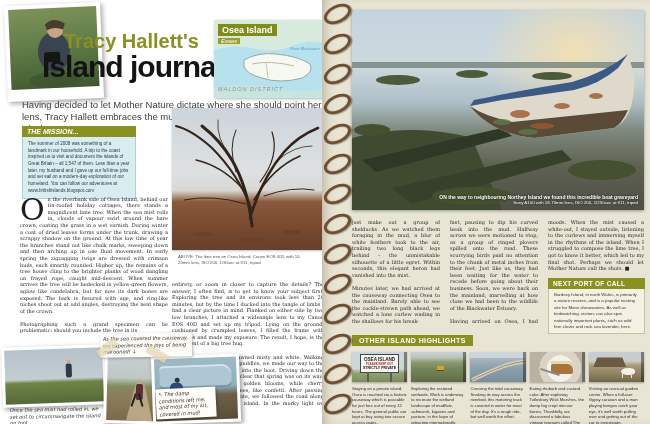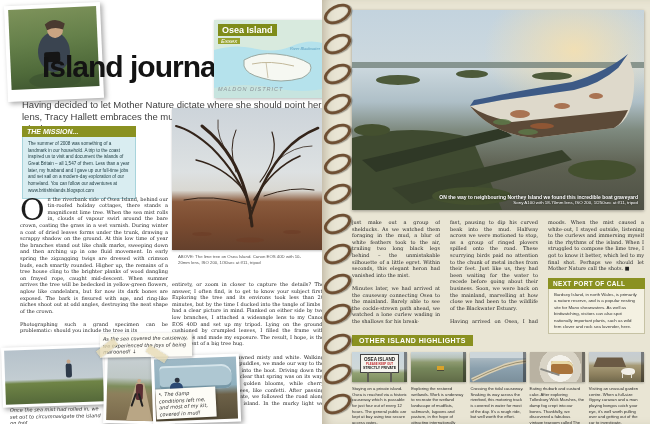--- a/index.html
+++ b/index.html
@@ -157,20 +157,21 @@
       <svg width="88" height="80" viewBox="0 0 88 80">
         <ellipse cx="44" cy="44" rx="16" ry="20" fill="#3a4450"></ellipse>
         <circle cx="46" cy="22" r="8" fill="#c9a482"></circle>
         <path d="M36 16 Q46 8 56 16 L54 22 Q46 18 38 22 Z" fill="#4a3a30"></path>
         <rect x="34" y="44" width="16" height="10" rx="2" fill="#151515"></rect>
         <ellipse cx="44" cy="72" rx="26" ry="8" fill="#3c5230" opacity=".7"></ellipse>
       </svg>
     </div>
   </div>
 
+  <div class="abs kicker">Tracy Hallett's</div>
   <div class="abs main-title">Island journal</div>
 
   <div class="abs map">
     <svg width="112" height="78" viewBox="0 0 112 78">
       <path d="M0 30 Q20 24 38 28 Q60 34 78 26 Q96 18 112 24 L112 0 L0 0 Z" fill="#dcebdd" opacity=".9"></path>
       <path d="M30 40 Q44 32 62 34 Q84 36 96 44 Q100 52 88 58 Q66 64 48 58 Q32 54 30 46 Z" fill="#f6f8f2" stroke="#9aa8a0" stroke-width="1"></path>
       <path d="M38 44 Q56 40 80 46" stroke="#c2b89a" stroke-width="1" fill="none"></path>
       <path d="M52 42 L54 58" stroke="#c2b89a" stroke-width=".8" fill="none"></path>
       <path d="M0 68 Q30 62 60 68 Q90 74 112 68 L112 78 L0 78 Z" fill="#cfe6da" opacity=".7"></path>
     </svg>

